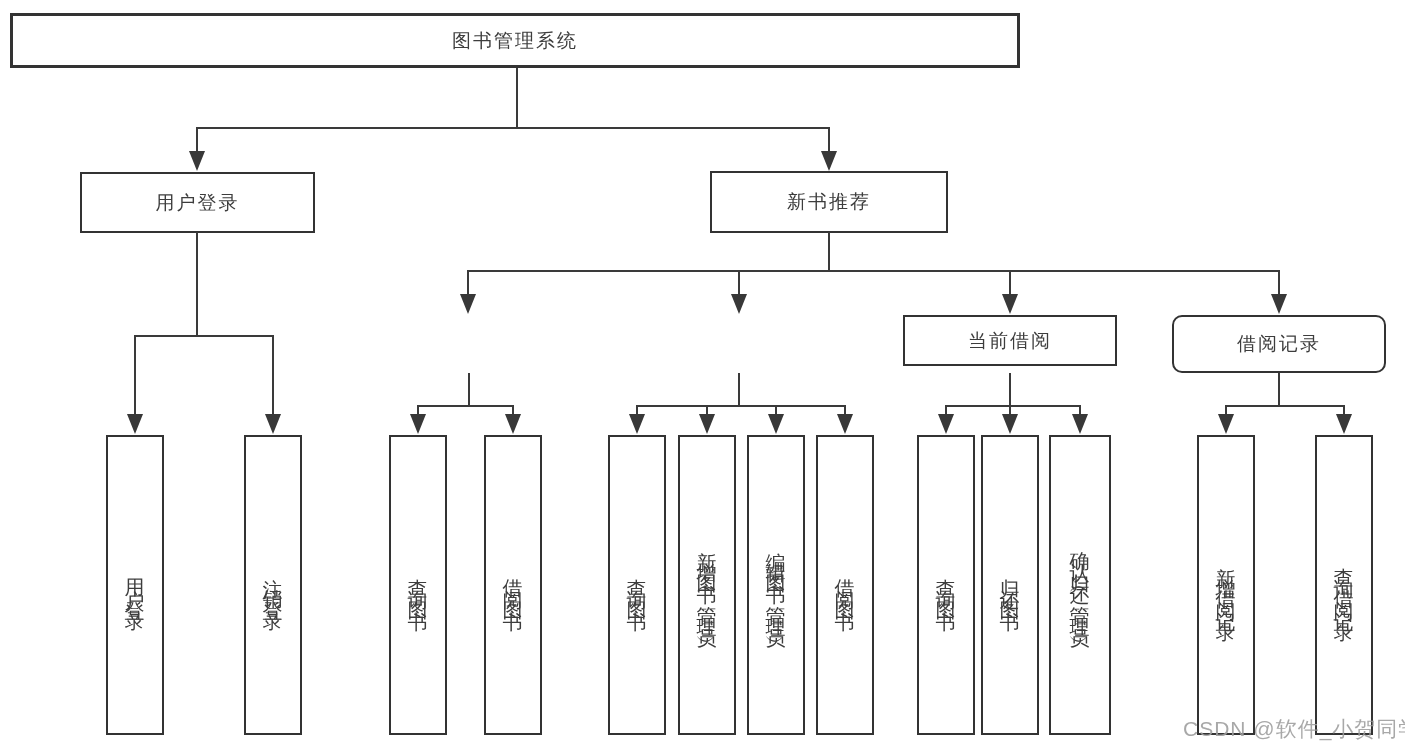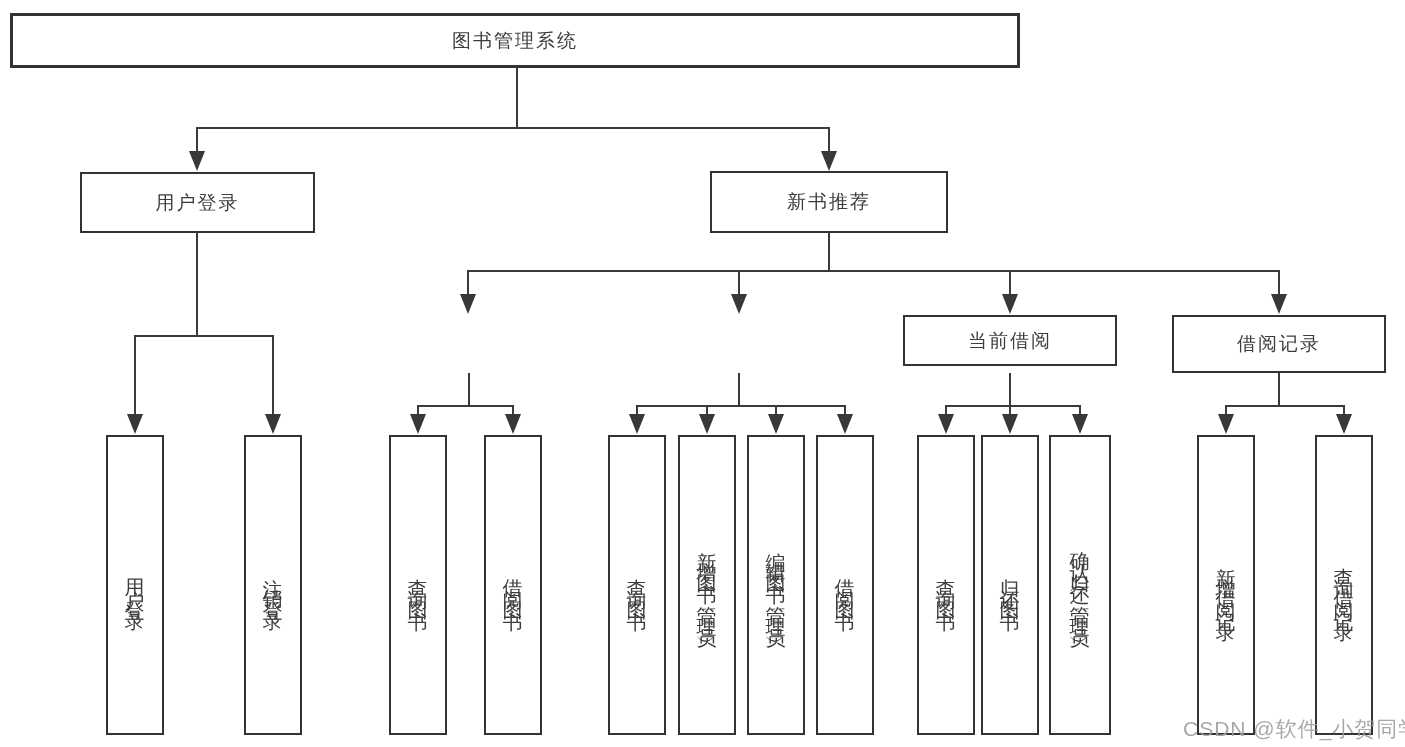--- a/index.html
+++ b/index.html
@@ -49,21 +49,21 @@
   <div class="box" style="left:80px;top:172px;width:235px;height:61px;">
     <span>用户登录</span>
   </div>
   <div class="box" style="left:710px;top:171px;width:238px;height:62px;">
     <span>新书推荐</span>
   </div>
 
   <div class="box" style="left:903px;top:315px;width:214px;height:51px;">
     <span>当前借阅</span>
   </div>
-  <div class="box" style="left:1172px;top:315px;width:214px;height:58px;">
+  <div class="box" style="left:1172px;top:315px;width:214px;height:58px;border-radius:10px;">
     <span>借阅记录</span>
   </div>
 
   <div class="leaf" style="left:106px;">
     <span class="vtext">用户登录</span>
   </div>
   <div class="leaf" style="left:244px;">
     <span class="vtext">注销登录</span>
   </div>
   <div class="leaf" style="left:389px;">

